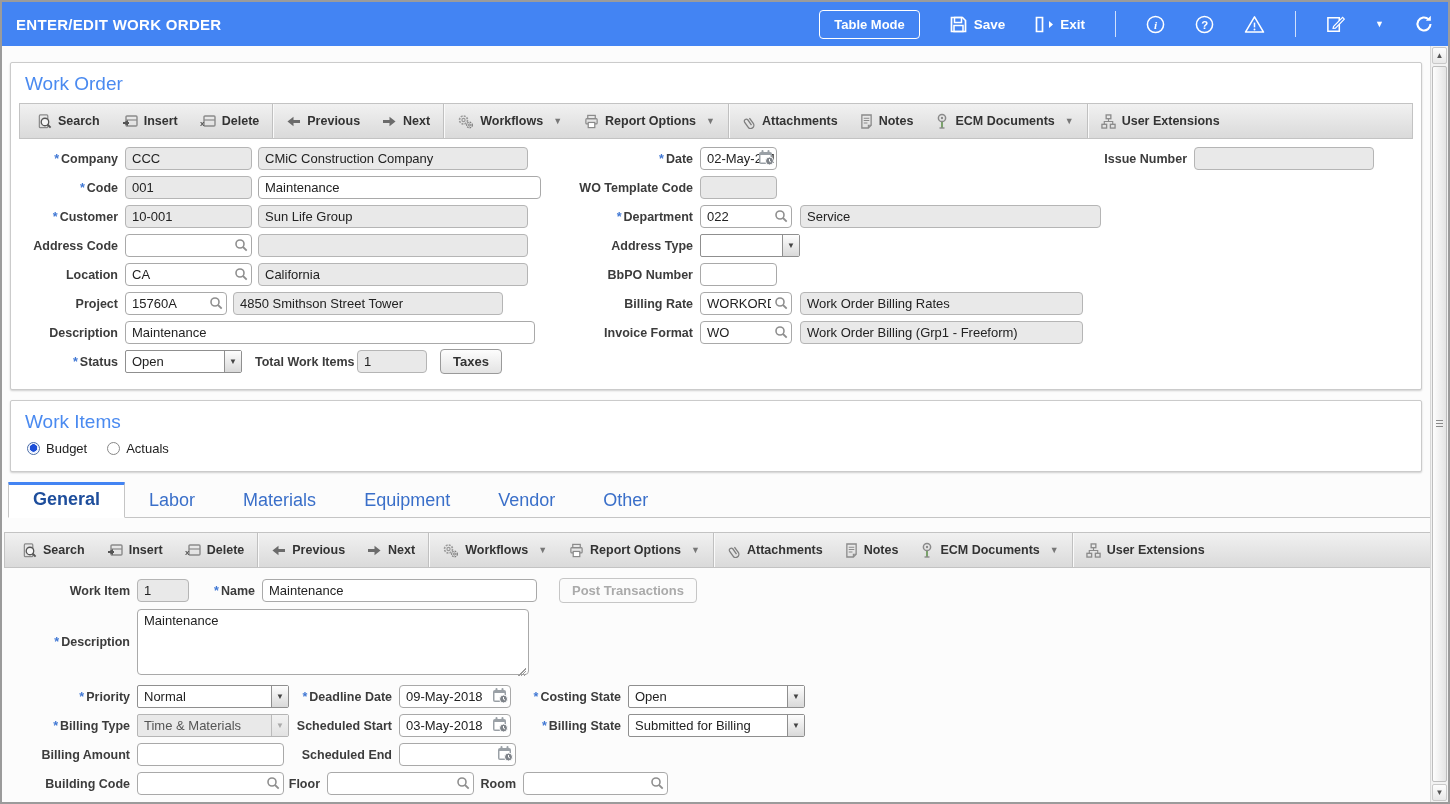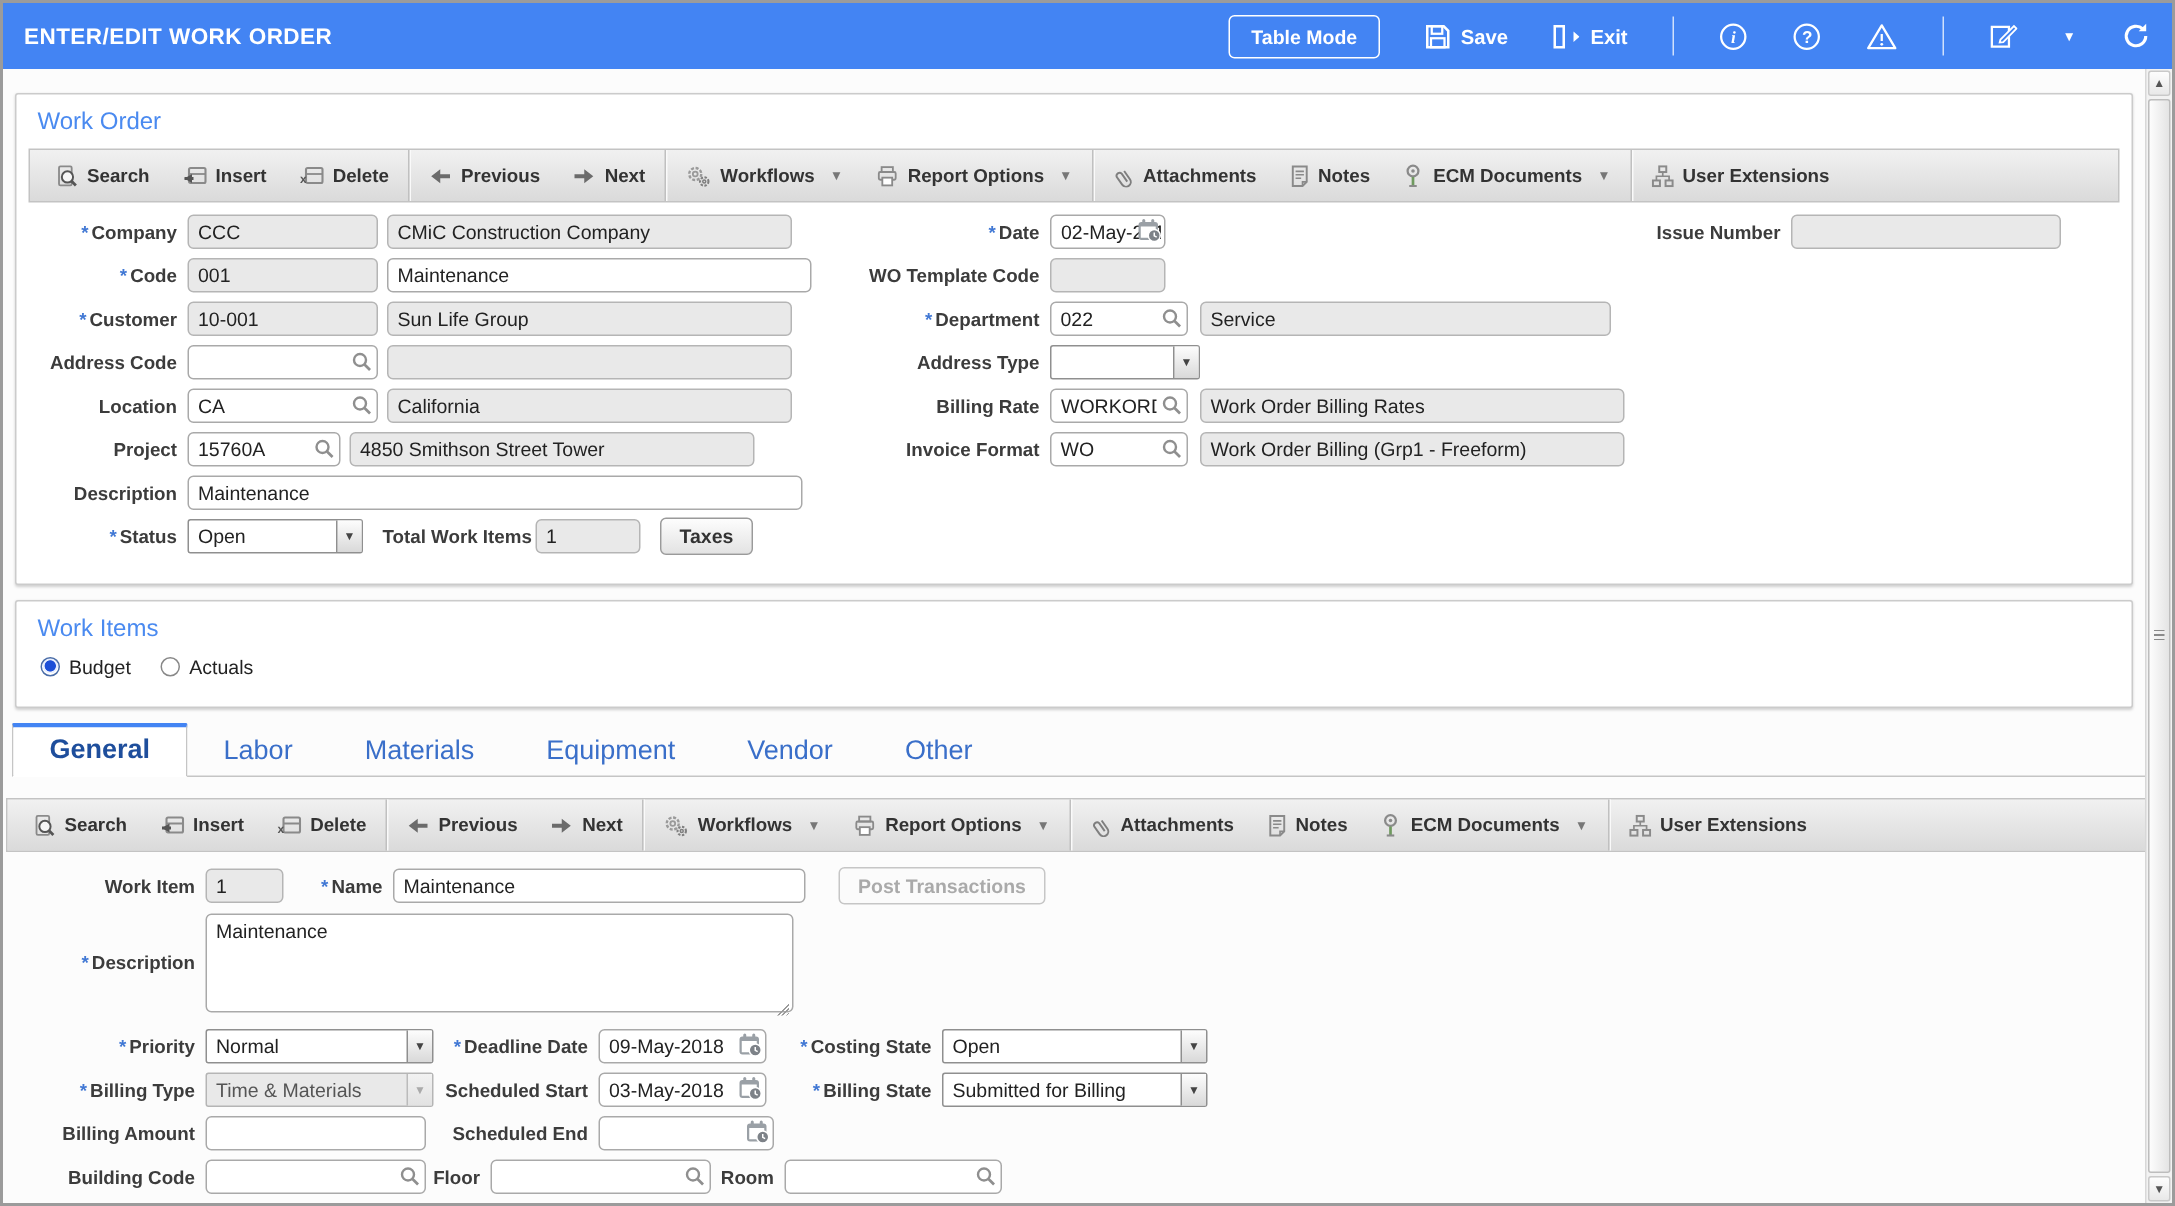--- a/index.html
+++ b/index.html
@@ -28,21 +28,21 @@
   .hdr-caret { font-size:9px; }
 
   
   .panel {
     background:#fff; border:1px solid #cbcbcb; border-radius:2px;
     box-shadow:0 1px 2px rgba(0,0,0,.18);
     margin:0 26px 0 8px;
   }
   .panel-wo { margin-top:16px; height:328px; }
   .panel-wi { margin-top:10px; height:72px; }
-  .section-title { color:#4a8af0; font-size:16px; padding:10px 0 6px 14px; }
+  .section-title { color:#4a8af0; font-size:19px; padding:10px 0 6px 14px; }
 
   
   .toolbar {
     height:36px; display:flex; align-items:center;
     background:linear-gradient(#f1f1f1,#dadada);
     border:1px solid #c3c3c3;
     padding:0 6px; color:#333;
   }
   .panel-wo .toolbar { margin:2px 8px 8px 8px; }
   .toolbar2 { margin:14px 2px 0 2px; }
@@ -405,28 +405,32 @@
         <span class="lbl"><span class="req">*</span><span>Department</span></span>
         <span class="lov" style="width:92px">
           <input class="fld" value="022" style="">
           <span class="lov-ic">
               <svg width="14" height="14" viewBox="0 0 14 14">
                 <circle cx="6" cy="6" r="4" fill="none" stroke="#8f8f8f" stroke-width="1.6"></circle>
                 <line x1="9" y1="9" x2="12.7" y2="12.7" stroke="#8f8f8f" stroke-width="1.8"></line>
               </svg>
             </span>
         </span>
-        <input class="fld ro" style="width: 274px; margin-left: 8px;" readonly="" value="Service">
+        <input class="fld ro" style="width: 301px; margin-left: 8px;" readonly="" value="Service">
       </div>
       <div class="frow">
         <span class="lbl"><span>Address Type</span></span>
         <span class="sel" style="width:100px">
           <span class="sel-val"></span>
             <span class="sel-btn">▼</span>
         </span>
+      </div>
+      <div class="frow">
+        <span class="lbl"><span>BbPO Number</span></span>
+        <input class="fld" style="width: 77px;" value="">
       </div>
       <div class="frow">
         <span class="lbl"><span>Billing Rate</span></span>
         <span class="lov" style="width:92px">
           <input class="fld" value="WORKORDE" style="">
           <span class="lov-ic">
               <svg width="14" height="14" viewBox="0 0 14 14">
                 <circle cx="6" cy="6" r="4" fill="none" stroke="#8f8f8f" stroke-width="1.6"></circle>
                 <line x1="9" y1="9" x2="12.7" y2="12.7" stroke="#8f8f8f" stroke-width="1.8"></line>
               </svg>

